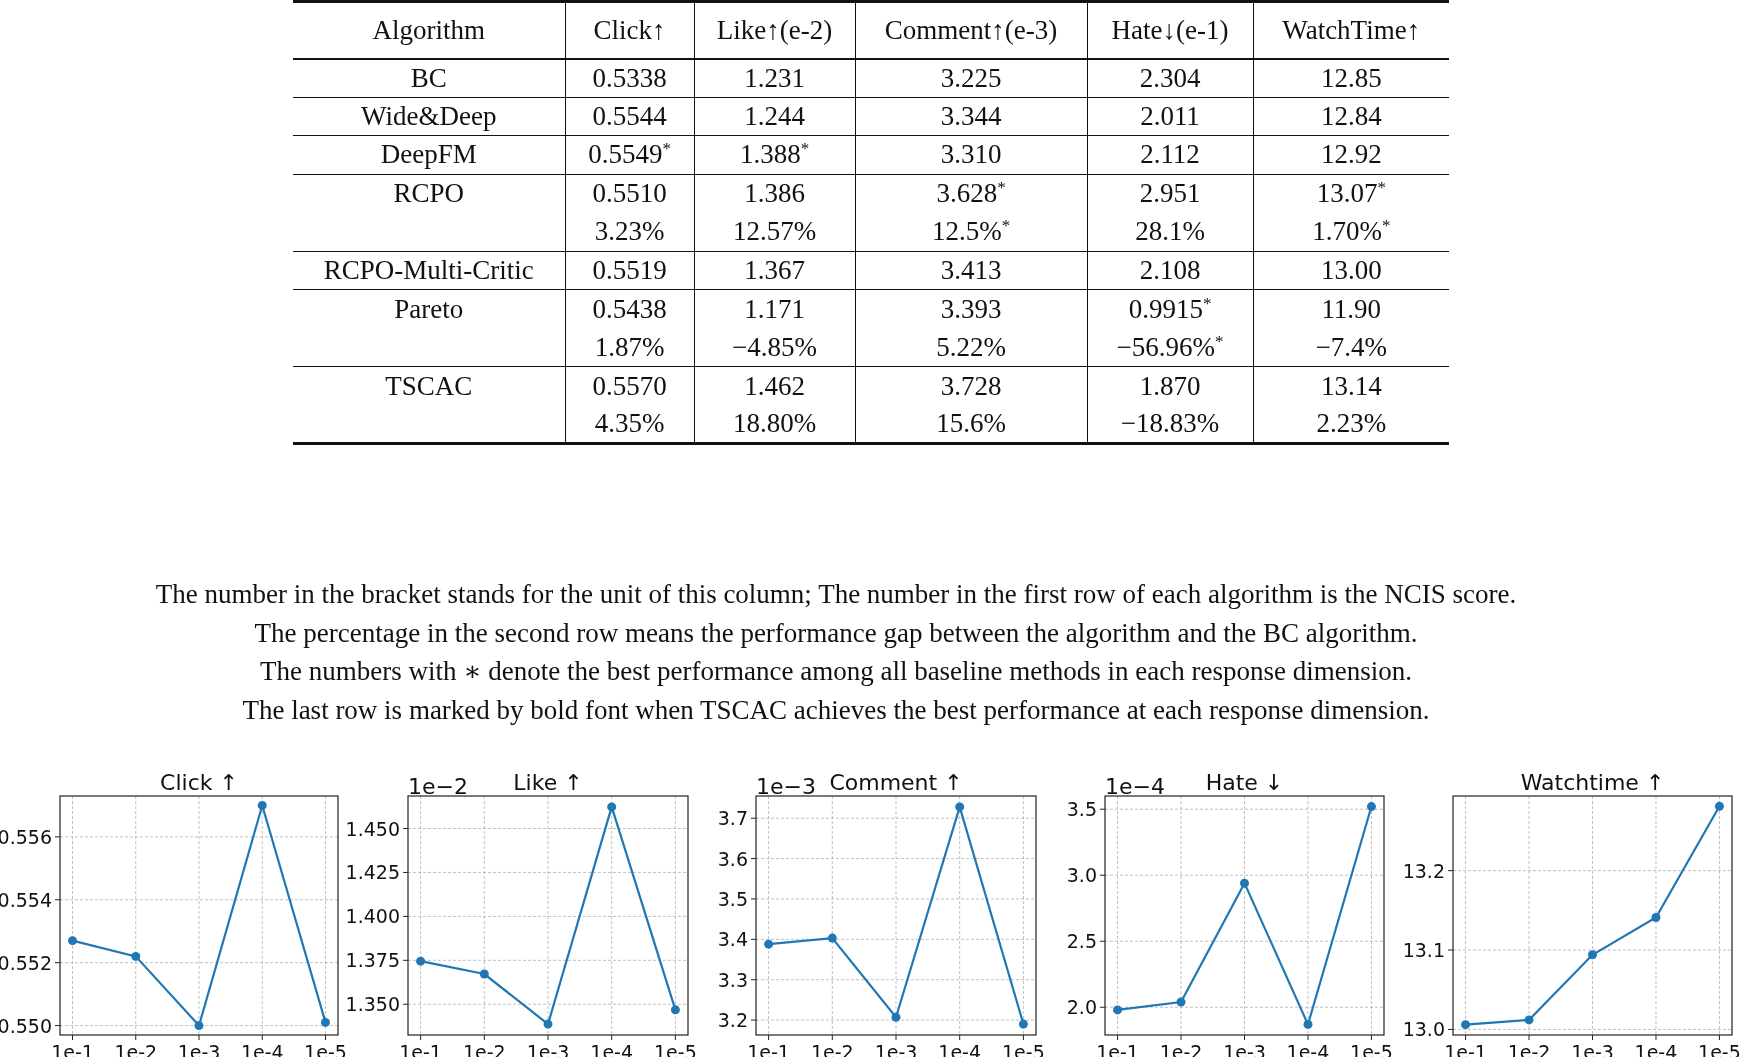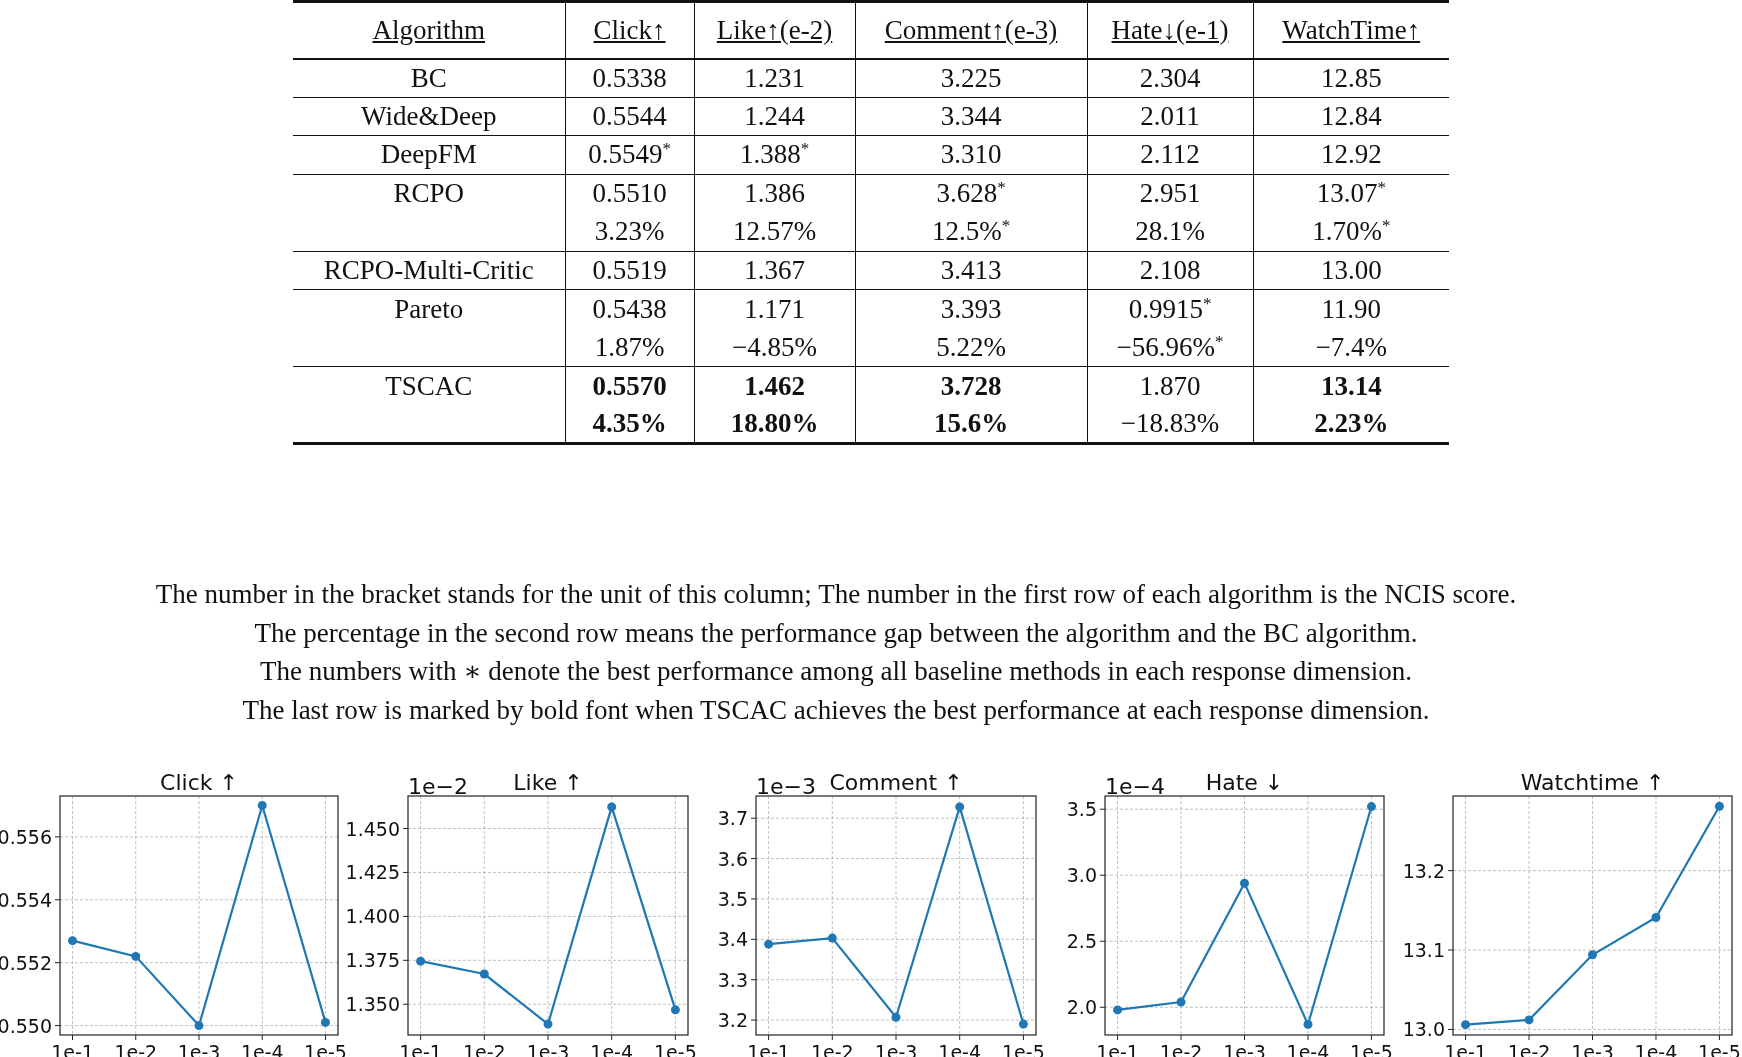--- a/index.html
+++ b/index.html
@@ -9,25 +9,25 @@
   table.results td, table.results th { text-align:center; padding:0; font-weight:normal; white-space:nowrap; }
   table.results thead tr { height:57px; }
   table.results thead { border-top:3px solid #111; border-bottom:2px solid #111; }
   table.results th { vertical-align:middle; }
   table.results tbody.group { border-top:1.5px solid #111; }
   table.results tbody.first { border-top:none;margin-top:38px; }
   table.results tbody.last { border-bottom:3px solid #111; }
   table.results tbody tr { height:38.5px; }
   table.results tbody tr td { vertical-align:middle; }
   table.results .vr { border-left:1.5px solid #111; }
-  table.results .bold { font-weight:bold; }
+  table.results .bold { font-weight:normal; }
   col.c0 { width:272px; } col.c1 { width:129px; } col.c2 { width:161px; }
   col.c3 { width:232px; } col.c4 { width:166px; } col.c5 { width:196px; }
   sup { font-size:17px; vertical-align:9px; line-height:0; }
-  thead tr { height:57px;text-decoration:underline; }
+  thead tr { height:57px; }
   #notes { position:absolute; left:0; top:575px; width:1672px; text-align:center; font-size:27px; line-height:38.5px; }
   #charts { position:absolute; left:0; top:760px; width:1742px; height:297px; font-family:"DejaVu Sans", sans-serif; }
   .chart { position:absolute; top:0; height:297px; }
   .chart svg { overflow:visible; }
   .chart text { font-family:"DejaVu Sans", sans-serif; fill:#111; }
 </style>
 </head>
 <body>
 
 <div id="table-wrap">

